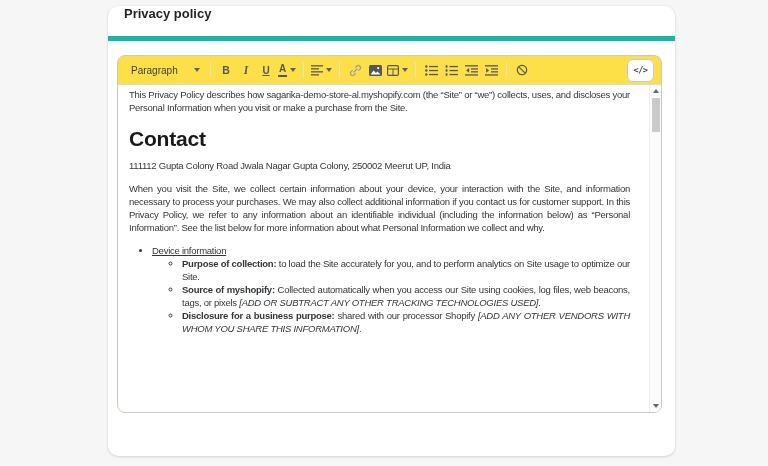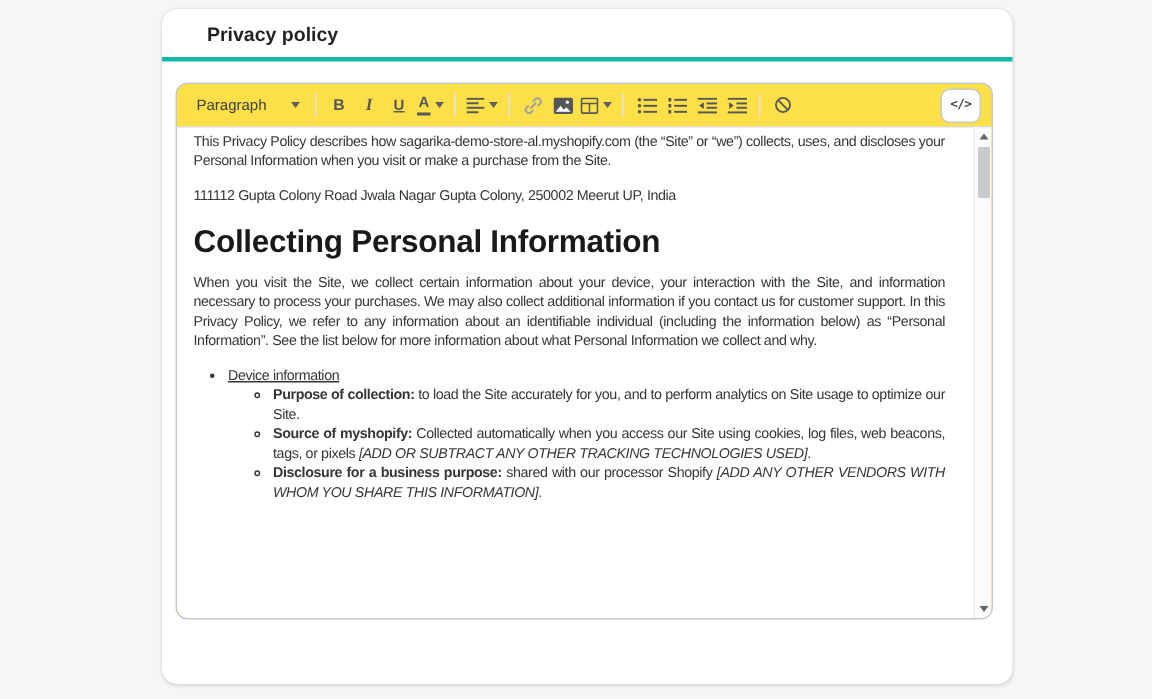--- a/index.html
+++ b/index.html
@@ -9,22 +9,22 @@
     font-family:"Liberation Sans","DejaVu Sans",sans-serif;
     position:relative; overflow:hidden;
     color:#202223;
   }
   .card {
     position:absolute; left:108px; top:6px; width:567px; height:450px;
     background:#ffffff; border-radius:10px;
     box-shadow:0 0 2px rgba(0,0,0,.08), 0 1px 3px rgba(0,0,0,.12);
   }
   .card-header {
-    height:35px; display:flex; align-items:center;
-    padding:0 30px; border-bottom:3px solid #14b8a6;
+    height:35px; display:flex; 
+    padding:0 16px; border-bottom:5px solid #14b8a6;
   }
   .card-title { font-size:13px; font-weight:700; color:#1f2224; }
   .card-body { padding:14px 13px 0 9px; }
 
   
   .editor {
     border:1px solid #c6c9cc; border-radius:8px; background:#fde047; overflow:hidden;
   }
   .toolbar {
     height:29px; display:flex; align-items:center;
@@ -236,22 +236,22 @@
         </button>
 
         <button class="code-btn">
           <span>&lt;/&gt;</span>
         </button>
       </div>
 
       <div class="content-wrap">
         <div class="content">
           <p>This Privacy Policy describes how sagarika-demo-store-al.myshopify.com (the “Site” or “we”) collects, uses, and discloses your Personal Information when you visit or make a purchase from the Site.</p>
+          <h1>Contact</h1>
           <p>111112 Gupta Colony Road Jwala Nagar Gupta Colony, 250002 Meerut UP, India</p>
-          <h1>Collecting Personal Information</h1>
           <p>When you visit the Site, we collect certain information about your device, your interaction with the Site, and information necessary to process your purchases. We may also collect additional information if you contact us for customer support. In this Privacy Policy, we refer to any information about an identifiable individual (including the information below) as “Personal Information”. See the list below for more information about what Personal Information we collect and why.</p>
           <ul class="main-list">
             <li>
               <span class="u-link">Device information</span>
               <ul class="sub-list">
                 <li><span class="lead">Purpose of collection:</span><span> to load the Site accurately for you, and to perform analytics on Site usage to optimize our Site.</span><span class="it"></span><span></span></li>
                 <li><span class="lead">Source of myshopify:</span><span> Collected automatically when you access our Site using cookies, log files, web beacons, tags, or pixels </span><span class="it">[ADD OR SUBTRACT ANY OTHER TRACKING TECHNOLOGIES USED]</span><span>.</span></li>
                 <li><span class="lead">Disclosure for a business purpose:</span><span> shared with our processor Shopify </span><span class="it">[ADD ANY OTHER VENDORS WITH WHOM YOU SHARE THIS INFORMATION]</span><span>.</span></li>
               </ul>
             </li>

